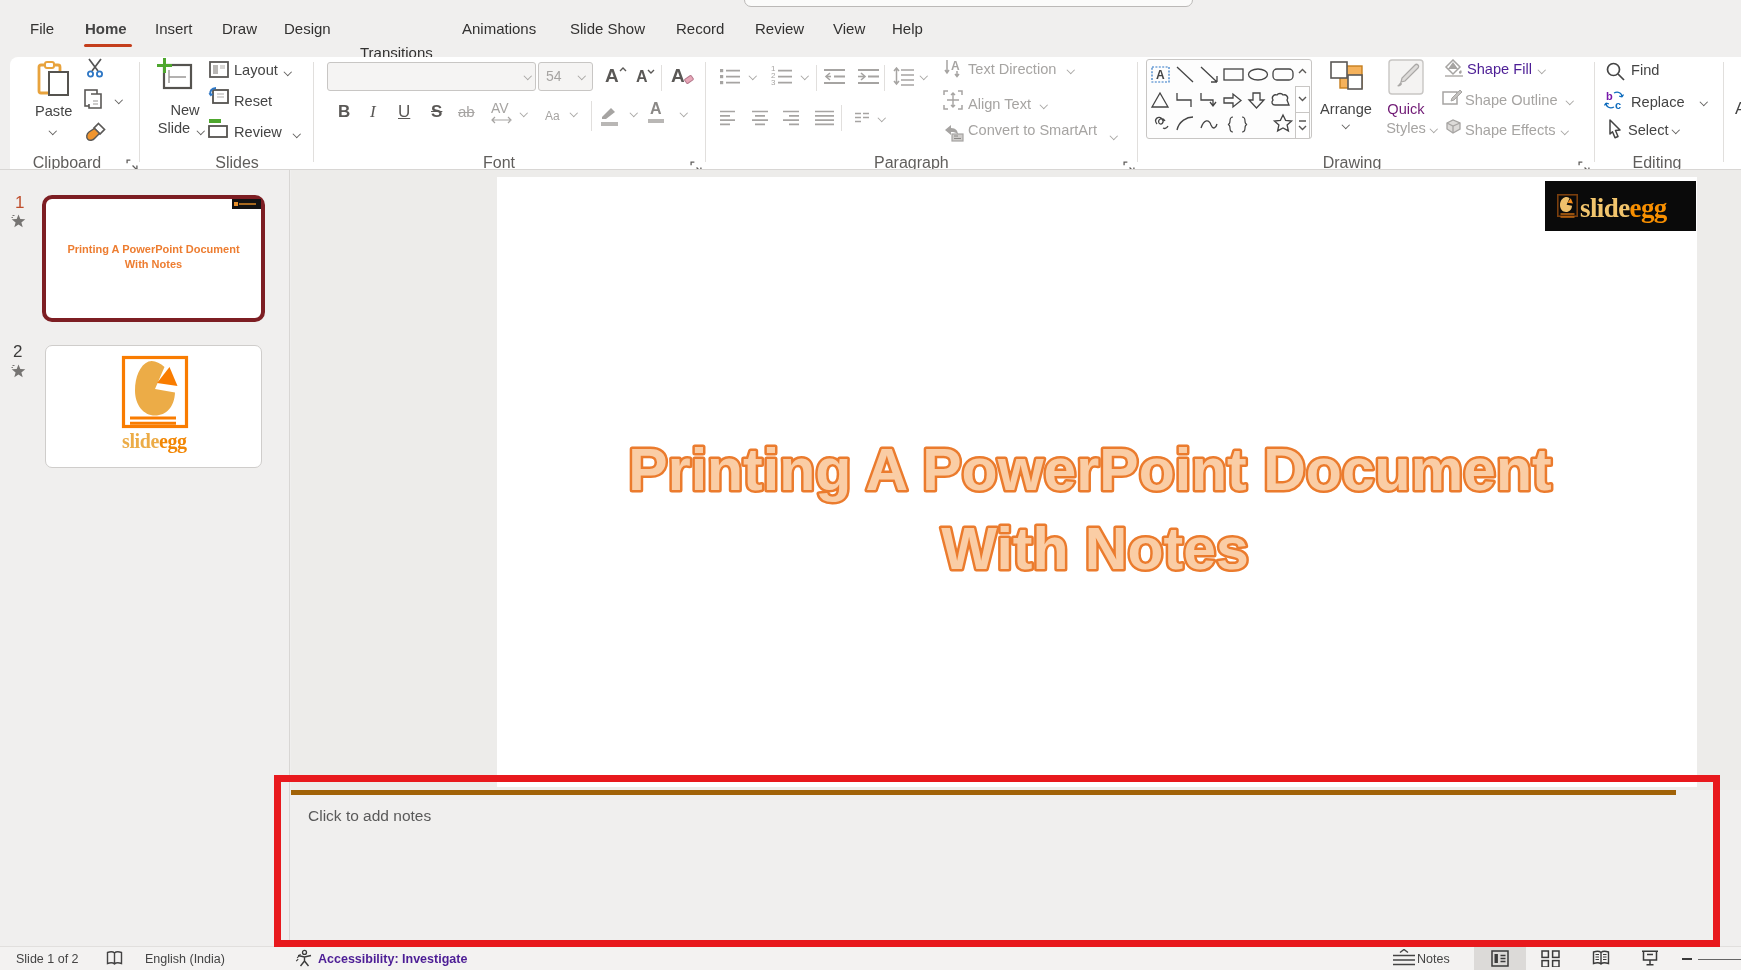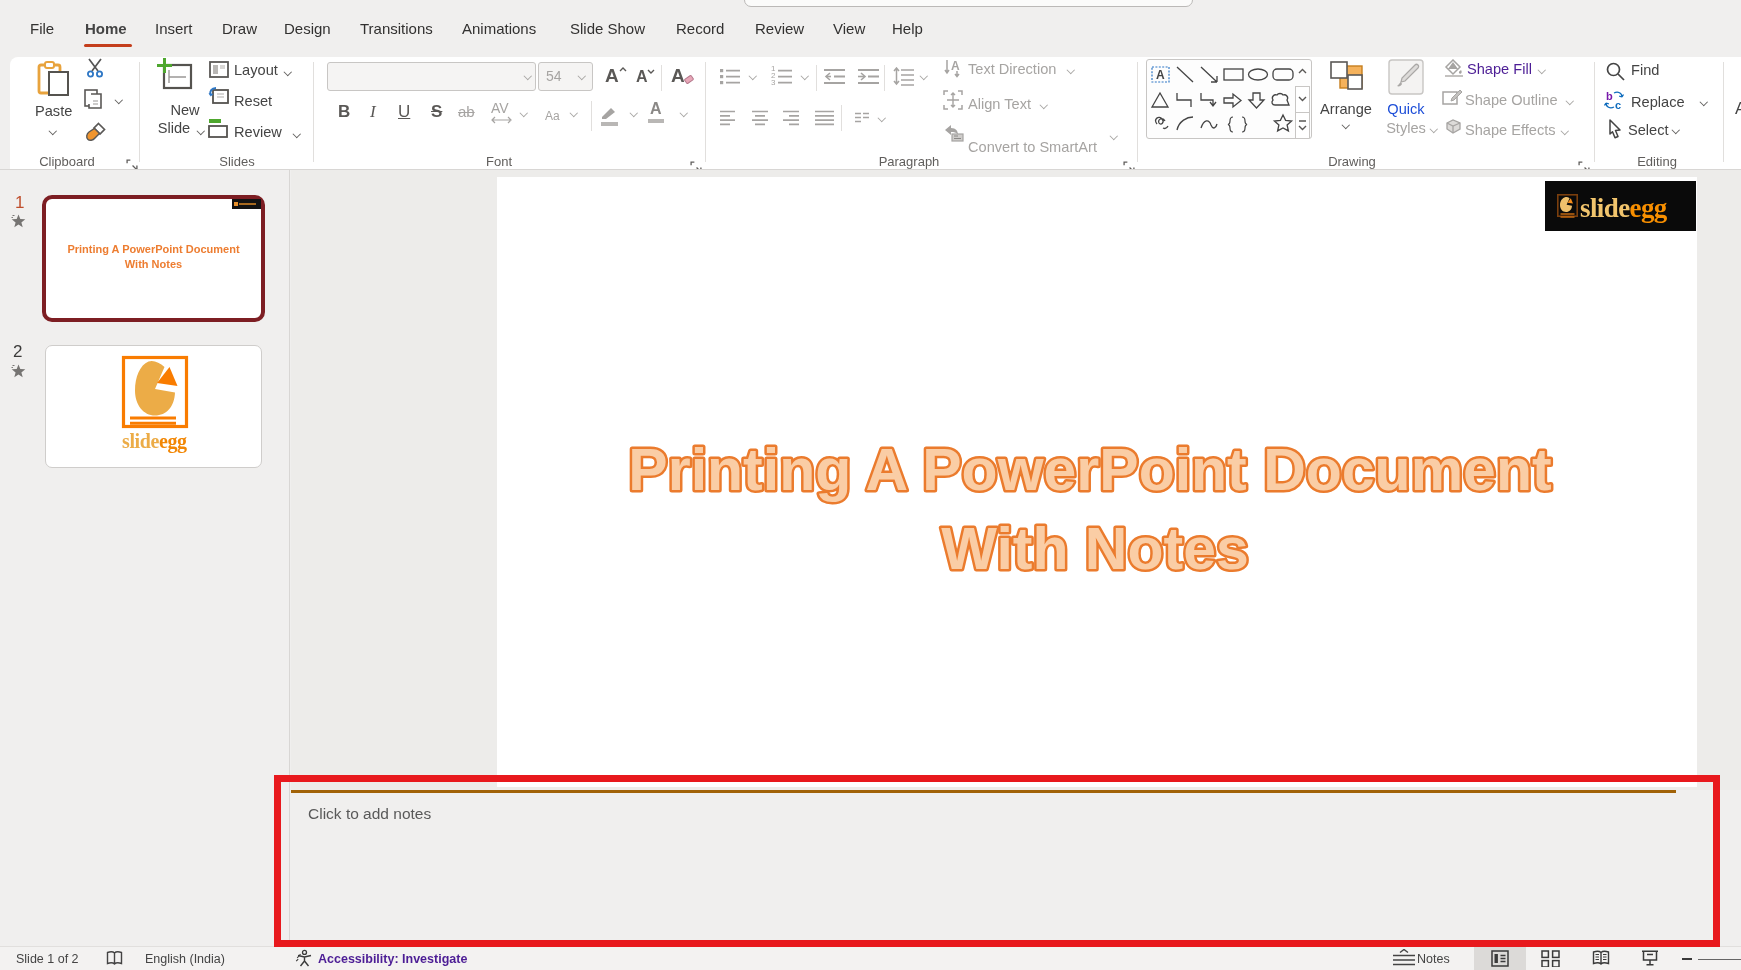--- a/index.html
+++ b/index.html
@@ -9,51 +9,51 @@
 
 #topbar { position:absolute; left:0; top:0; width:1741px; height:57px; background:#f0efee; }
 #searchrem { position:absolute; left:744px; top:-10px; width:449px; height:17px; background:#fbfbfa; border:1px solid #bbb9b7; border-radius:0 0 7px 7px; }
 .menu { position:absolute; top:20px; font-size:15px; color:#323130; }
 .menu.home { font-weight:bold; color:#444; }
 #homeunderline { position:absolute; left:84px; top:44px; width:48px; height:3px; background:#c43e1c; border-radius:2px; }
 
 #ribbon { position:absolute; left:10px; top:57px; width:1731px; height:112px; background:#ffffff; border-radius:8px 0 0 0; }
 #ribbonline { position:absolute; left:0; top:169px; width:1741px; height:1px; background:#d8d6d4; }
 .sep { position:absolute; top:5px; width:1px; height:100px; background:#e1dfdd; }
-.glabel { position:absolute; top:97px; font-size:13px; color:#605e5c; text-align:center; }
+.glabel { position:absolute; top:97px; font-size:16px; color:#605e5c; text-align:center; }
 .launcher { position:absolute; top:103px; width:12px; height:12px; }
 .btext { font-size:14.6px; color:#444; }
 svg { display:block; }
 .cv { position:absolute; width:8px; height:8px; }
 .cv::before { content:""; position:absolute; left:1px; top:1px; width:4.5px; height:4.5px; border-right:1.5px solid #5f5d5b; border-bottom:1.5px solid #5f5d5b; transform:rotate(45deg); }
 .cv.g::before { border-color:#a6a4a2; }
 .combo { position:absolute; background:#f5f4f3; border:1px solid #c8c6c4; border-radius:3px; }
 
 #thumbpanel { position:absolute; left:0; top:170px; width:290px; height:776px; background:#f0efee; border-right:1px solid #d8d6d4; }
 #canvas { position:absolute; left:291px; top:170px; width:1450px; height:620px; background:#edecea; }
 #slide { position:absolute; left:206px; top:7px; width:1200px; height:610px; background:#ffffff; }
-#notes { position:absolute; left:291px; top:790px; width:1385px; height:156px; background:#f0efee; border-top:3px solid #a16207; }
+#notes { position:absolute; left:291px; top:790px; width:1385px; height:156px; background:#f0efee; border-top:5px solid #a16207; }
 #statusbar { position:absolute; left:0; top:946px; width:1741px; height:24px; background:#f3f2f1; border-top:1px solid #e1dfdd; font-size:12.5px; color:#444; }
 
 #thumb1 { position:absolute; left:42px; top:25px; width:223px; height:127px; background:#fff; border:4px solid #7d1e23; border-radius:10px; }
 #thumb2 { position:absolute; left:45px; top:175px; width:217px; height:123px; background:#fff; border:1px solid #cfcdcb; border-radius:7px; }
 .thumbnum { position:absolute; font-size:17px; }
 
 #redrect { position:absolute; left:274px; top:775px; width:1446px; height:172px; border:7px solid #e8191d; z-index:50; }
 </style>
 </head>
 <body>
 <div id="topbar">
   <div id="searchrem"></div>
   <span class="menu" style="left:30px;">File</span>
   <span class="menu home" style="left:85px;text-align:right;">Home</span>
   <span class="menu" style="left:155px;">Insert</span>
   <span class="menu" style="left:222px;">Draw</span>
   <span class="menu" style="left:284px;">Design</span>
-  <span class="menu" style="left:360px;">Transitions</span>
+  <span class="menu" style="left:360px;margin-top:24px;">Transitions</span>
   <span class="menu" style="left:462px;">Animations</span>
   <span class="menu" style="left:570px;">Slide Show</span>
   <span class="menu" style="left:676px;">Record</span>
   <span class="menu" style="left:755px;">Review</span>
   <span class="menu" style="left:833px;">View</span>
   <span class="menu" style="left:892px;">Help</span>
   <div id="homeunderline"></div>
 </div>
 
 <div id="ribbon">
@@ -220,21 +220,21 @@
     <path d="M5 1 H1 V5 M15 1 h4 v4 M1 15 v4 h4 M19 15 v4 h-4" stroke="#a6a4a2" stroke-width="1.5" fill="none"></path>
     <path d="M10 3 V17 M8 5 L10 3 L12 5 M8 15 L10 17 L12 15 M4 10 h12" stroke="#a6a4a2" stroke-width="1.4" fill="none"></path>
   </svg>
   <div class="abs" style="left:958px;top:39px;font-size:14.6px;color:#a6a4a2;">Align Text</div>
   <i class="cv g" style="left:1030px;top:44px;"></i>
   <svg class="abs" style="left:934px;top:67px;" width="20" height="18" viewBox="0 0 20 18">
     <path d="M1 6 L7 1 L7 4 C12 4 14 7 14 11 C12 8 10 8 7 8 L7 11 Z" fill="#a6a4a2"></path>
     <rect x="8" y="10" width="11" height="7" fill="#cfcdcb" stroke="#a6a4a2" stroke-width="1.2"></rect>
     <path d="M10 12 h4 M10 14.5 h7" stroke="#8a8886" stroke-width="1"></path>
   </svg>
-  <div class="abs" style="left:958px;top:82px;font-size:14.6px;color:#a6a4a2;text-align:right;">Convert to SmartArt</div>
+  <div class="abs" style="left:958px;top:65px;font-size:14.6px;color:#a6a4a2;text-align:right;">Convert to SmartArt</div>
   <i class="cv g" style="left:1100px;top:75px;"></i>
   <div class="glabel" style="left:864px;width:70px;">Paragraph</div>
   <svg class="abs launcher" style="left:1113px;top:104px;" width="11" height="11" viewBox="0 0 11 11">
     <path d="M1 4 V1 H4 M6 6 L10 10 M10 6 V10 H6" stroke="#605e5c" stroke-width="1.2" fill="none"></path>
   </svg>
   <div class="sep" style="left:1127px;"></div>
 
   <div class="abs" style="left:1136px;top:2px;width:166px;height:80px;border:1px solid #c8c6c4;border-radius:3px;background:#fdfdfd;"></div>
   <svg class="abs" style="left:1139px;top:5px;" width="146" height="74" viewBox="0 0 146 74">
     <g stroke="#444" stroke-width="1.3" fill="none">
@@ -271,21 +271,21 @@
     <rect x="1" y="1" width="16" height="16" fill="#fff" stroke="#5a5856" stroke-width="1.6"></rect>
     <rect x="18" y="14" width="14" height="14" fill="#fff" stroke="#5a5856" stroke-width="1.6"></rect>
   </svg>
   <div class="btext abs" style="left:1306px;top:44px;width:60px;text-align:center;">Arrange</div>
   <i class="cv" style="left:1332px;top:64px;"></i>
   <svg class="abs" style="left:1378px;top:2px;" width="36" height="36" viewBox="0 0 36 36">
     <rect x="1" y="1" width="34" height="34" rx="3" fill="#f4f3f2" stroke="#c8c6c4" stroke-width="1.4"></rect>
     <path d="M27 6 c2 -2 5 1 3 3 L17 22 l-4 1 1 -4 Z" fill="#dddbd9" stroke="#aaa8a6" stroke-width="1.2"></path>
     <path d="M13 23 c-2 1 -2 3 -4 4 c2 1 4 0 5 -2 Z" fill="#aaa8a6"></path>
   </svg>
-  <div class="abs" style="left:1366px;top:44px;width:60px;text-align:center;font-size:14.6px;color:#1d4ed8;">Quick</div>
+  <div class="abs" style="left:1366px;top:44px;width:60px;text-align:center;font-size:14.6px;color:#701a75;">Quick</div>
   <div class="abs" style="left:1366px;top:63px;width:60px;text-align:center;font-size:14.6px;color:#a6a4a2;">Styles</div>
   <i class="cv g" style="left:1420px;top:68px;"></i>
   <svg class="abs" style="left:1434px;top:2px;" width="20" height="18" viewBox="0 0 20 18">
     <path d="M9 1 L16 8 L9 15 L2 8 Z" fill="none" stroke="#a6a4a2" stroke-width="1.5"></path>
     <path d="M4 10 h10 l-5 -7 Z" fill="#a6a4a2"></path>
     <path d="M17 11 c2 3 -1 5 -2 3 c-0.5 -1.5 1 -2 2 -3 Z" fill="#a6a4a2"></path>
     <rect x="1" y="16" width="18" height="2.4" fill="#c4c2c0"></rect>
   </svg>
   <div class="abs" style="left:1457px;top:4px;font-size:14.6px;color:#4c1d95;">Shape Fill</div>
   <i class="cv g" style="left:1528px;top:9px;"></i>

